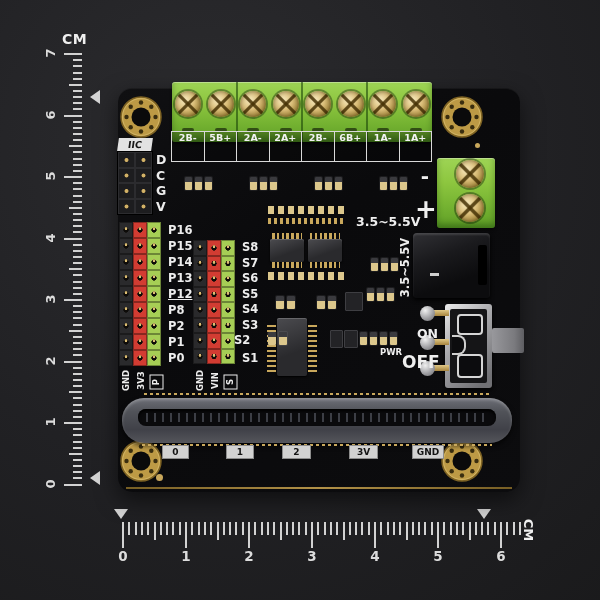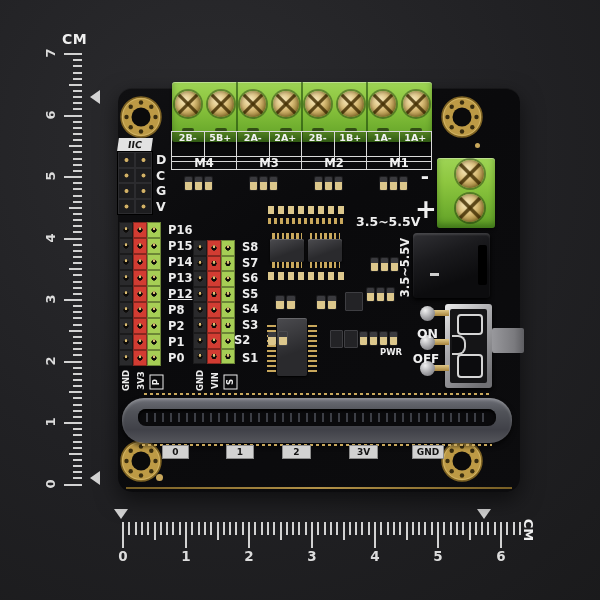--- a/index.html
+++ b/index.html
@@ -293,29 +293,23 @@
       <div style="position: absolute; left: 129px; top: 0px; width: 2px; height: 100%; background: rgba(20, 60, 5, 0.55);"></div>
       <div style="position: absolute; left: 194px; top: 0px; width: 2px; height: 100%; background: rgba(20, 60, 5, 0.55);"></div>
     </div>
 
   <div class="abs cellrow" id="terminal-labels" style="left:54px;top:43px;width:260px;height:31px">
       <span class="tlabel">2B-</span>
       <span class="tlabel">5B+</span>
       <span class="tlabel">2A-</span>
       <span class="tlabel">2A+</span>
       <span class="tlabel">2B-</span>
-      <span class="tlabel">1B+</span>
+      <span class="tlabel">6B+</span>
       <span class="tlabel">1A-</span>
       <span class="tlabel">1A+</span>
-    </div>
-  <div class="abs cellrow" id="m-groups" style="left:54px;top:68px;width:260px;height:14px">
-      <span class="mlabel">M4</span>
-      <span class="mlabel">M3</span>
-      <span class="mlabel">M2</span>
-      <span class="mlabel">M1</span>
     </div>
 
   <div class="abs" style="left:0;top:50px;width:34px;height:13px;background:#e2e2e2;color:#161616;font-size:9.5px;font-weight:bold;text-align:center;line-height:13px;transform:skewX(-8deg)">IIC</div>
   <div class="abs" id="iic-grid" style="left:0;top:64px;width:34px;height:62px;display:grid;grid-template-columns:1fr 1fr;grid-template-rows:repeat(4,1fr);background:#151517;box-shadow:0 0 0 1px #000">
       <div style="background: radial-gradient(2.5px, rgb(211, 178, 103) 0px, rgb(211, 178, 103) 1.6px, rgb(13, 13, 15) 2.4px, rgb(13, 13, 15) 60%, rgb(29, 29, 31) 65%); box-shadow: rgb(44, 44, 47) 0px 0px 0px 1px inset;"></div>
       <div style="background: radial-gradient(2.5px, rgb(211, 178, 103) 0px, rgb(211, 178, 103) 1.6px, rgb(13, 13, 15) 2.4px, rgb(13, 13, 15) 60%, rgb(29, 29, 31) 65%); box-shadow: rgb(44, 44, 47) 0px 0px 0px 1px inset;"></div>
       <div style="background: radial-gradient(2.5px, rgb(211, 178, 103) 0px, rgb(211, 178, 103) 1.6px, rgb(13, 13, 15) 2.4px, rgb(13, 13, 15) 60%, rgb(29, 29, 31) 65%); box-shadow: rgb(44, 44, 47) 0px 0px 0px 1px inset;"></div>
       <div style="background: radial-gradient(2.5px, rgb(211, 178, 103) 0px, rgb(211, 178, 103) 1.6px, rgb(13, 13, 15) 2.4px, rgb(13, 13, 15) 60%, rgb(29, 29, 31) 65%); box-shadow: rgb(44, 44, 47) 0px 0px 0px 1px inset;"></div>
       <div style="background: radial-gradient(2.5px, rgb(211, 178, 103) 0px, rgb(211, 178, 103) 1.6px, rgb(13, 13, 15) 2.4px, rgb(13, 13, 15) 60%, rgb(29, 29, 31) 65%); box-shadow: rgb(44, 44, 47) 0px 0px 0px 1px inset;"></div>
       <div style="background: radial-gradient(2.5px, rgb(211, 178, 103) 0px, rgb(211, 178, 103) 1.6px, rgb(13, 13, 15) 2.4px, rgb(13, 13, 15) 60%, rgb(29, 29, 31) 65%); box-shadow: rgb(44, 44, 47) 0px 0px 0px 1px inset;"></div>
@@ -493,21 +487,21 @@
   </div>
   <div class="abs" style="left:374px;top:240px;width:32px;height:25px;border-radius:2px;background:linear-gradient(90deg,#98989c,#7a7a7e 70%,#5e5e62)"></div>
 
   <div class="abs" style="left:315px;top:222px;width:16px;height:6px;background:linear-gradient(#e0c887,#a5823c)"></div>
   <div class="abs" style="left:315px;top:251px;width:16px;height:6px;background:linear-gradient(#e0c887,#a5823c)"></div>
   <div class="abs" style="left:315px;top:277px;width:16px;height:6px;background:linear-gradient(#e0c887,#a5823c)"></div>
   <div class="abs" style="left:302px;top:218px;width:15px;height:15px;border-radius:50%;background:radial-gradient(circle at 35% 30%,#f0f0f0,#9a9a9e 60%,#6a6a6e)"></div>
   <div class="abs" style="left:302px;top:247px;width:15px;height:15px;border-radius:50%;background:radial-gradient(circle at 35% 30%,#f0f0f0,#9a9a9e 60%,#6a6a6e)"></div>
   <div class="abs" style="left:302px;top:273px;width:15px;height:15px;border-radius:50%;background:radial-gradient(circle at 35% 30%,#f0f0f0,#9a9a9e 60%,#6a6a6e)"></div>
   <div class="abs wtxt" style="left:288px;top:238px;width:32px;font-size:12.5px;text-align:right">ON</div>
-  <div class="abs wtxt" style="left:290px;top:264px;width:36px;font-size:12px;text-align:center">OFF</div>
+  <div class="abs wtxt" style="left:284px;top:264px;width:36px;font-size:17px;text-align:left">OFF</div>
   <div class="abs wtxt" style="left:259px;top:259px;width:28px;font-size:8.5px;text-align:center">PWR</div>
 
   <div class="abs" style="left:4px;top:310px;width:390px;height:45px;border-radius:22px;background:linear-gradient(180deg,#6d6f77 0%,#515359 30%,#404148 70%,#54555b 100%);box-shadow:inset 0 2px 3px rgba(255,255,255,.25), 0 3px 5px rgba(0,0,0,.6)">
     <div class="abs" style="left:16px;top:11px;width:358px;height:17px;background:#0a0a0c;border-radius:8px;box-shadow:inset 0 2px 3px #000">
       <div class="abs" style="left:8px;top:4px;right:8px;height:9px;background:repeating-linear-gradient(90deg,#3c3e45 0 2px,#0a0a0c 2px 8px)"></div>
     </div>
   </div>
   <div class="abs goldrow" style="left:26px;top:305px;width:346px;height:2px"></div>
   <div class="abs goldrow" style="left:24px;top:356px;width:350px;height:2px"></div>
 

